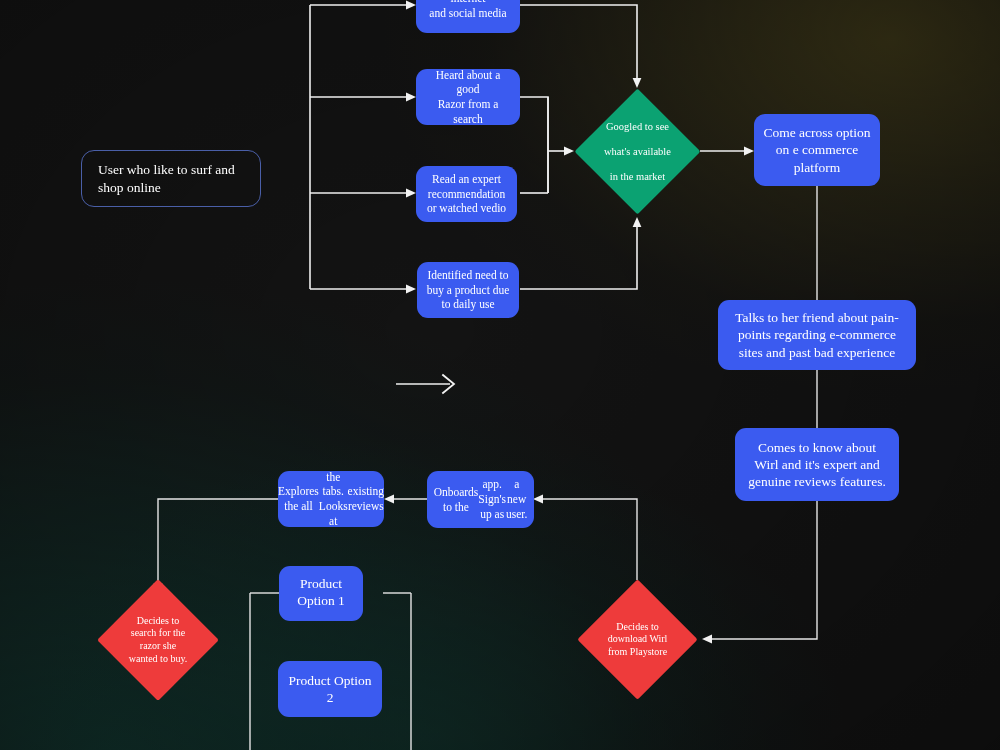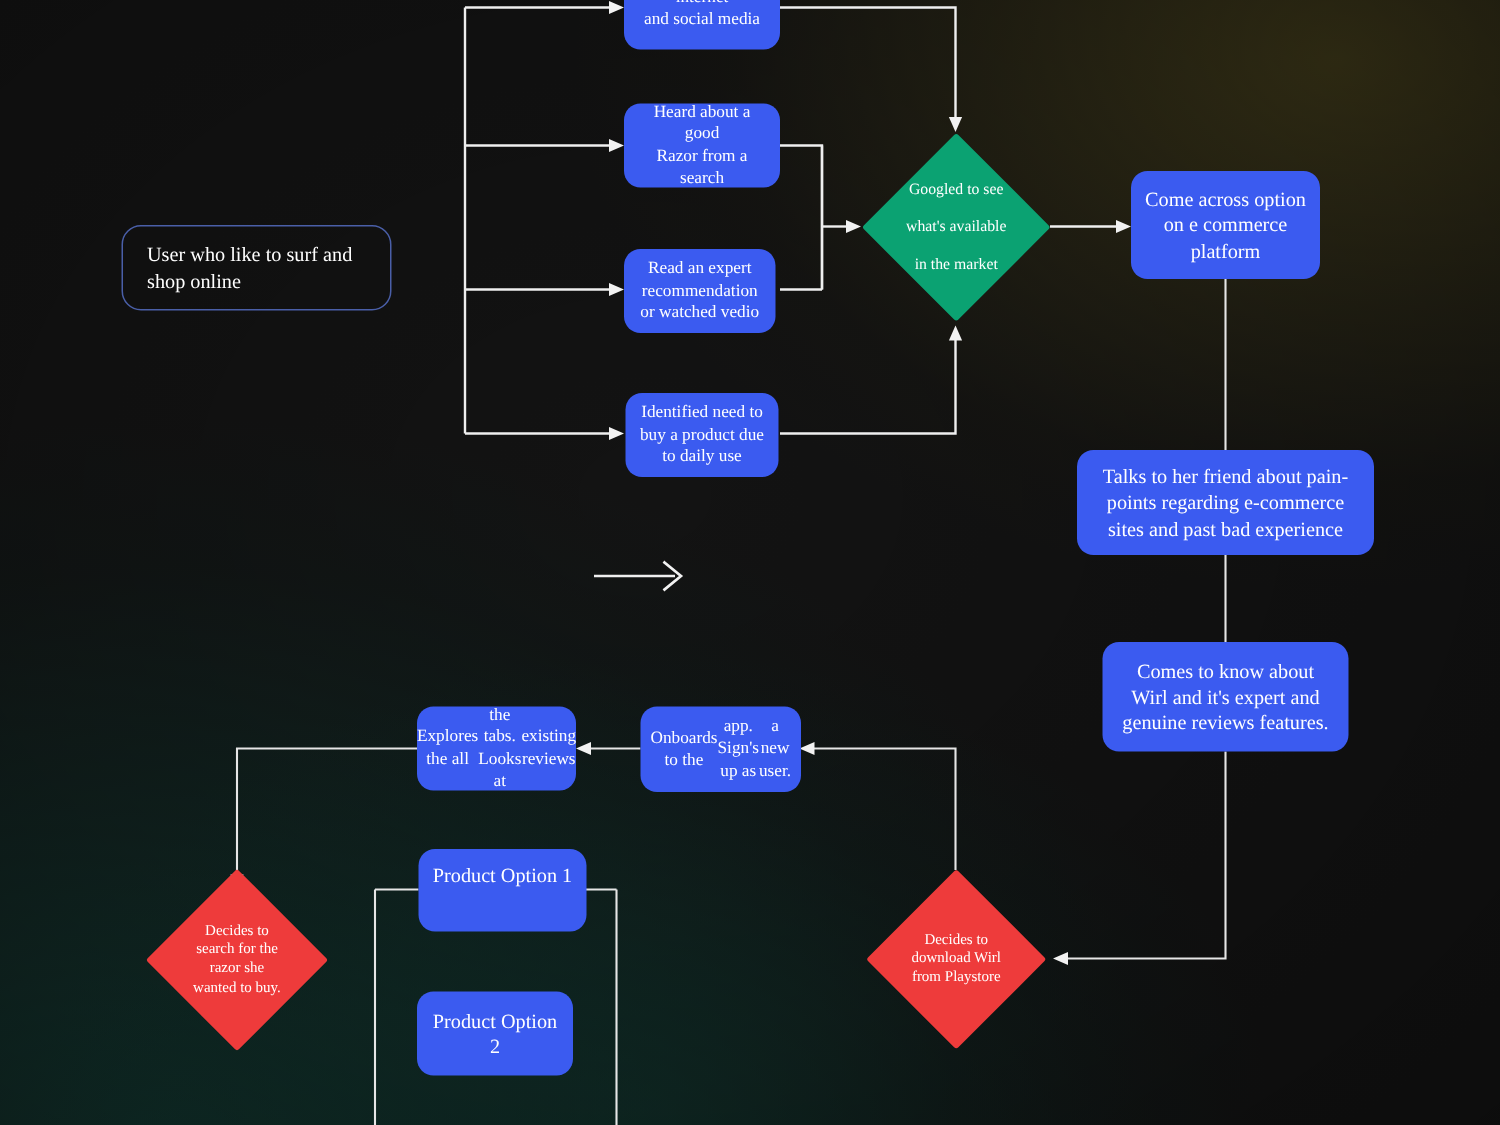--- a/index.html
+++ b/index.html
@@ -179,21 +179,21 @@
   <div class="dia red" style="left:115px;top:597px;width:86px;height:86px;">
     <span class="shape"></span>
     <span class="lbl dia-lbl-xs" style="display:flex;flex-direction:column;">
       <span>Decides to</span>
       <span>search  for the</span>
       <span>razor she</span>
       <span>wanted to buy.</span>
     </span>
   </div>
 
-  <div class="node box box-md opt1-text" style="left:279px;top:566px;width:112px;height:55px;">
+  <div class="node box box-md opt1-text" style="left:279px;top:566px;width:84px;height:55px;">
     <span>Product Option 1</span>
   </div>
 
   <div class="node box box-md" style="left:278px;top:661px;width:104px;height:56px;">
     <span>Product Option 2</span>
   </div>
 
 </div>
 
 </body></html>

